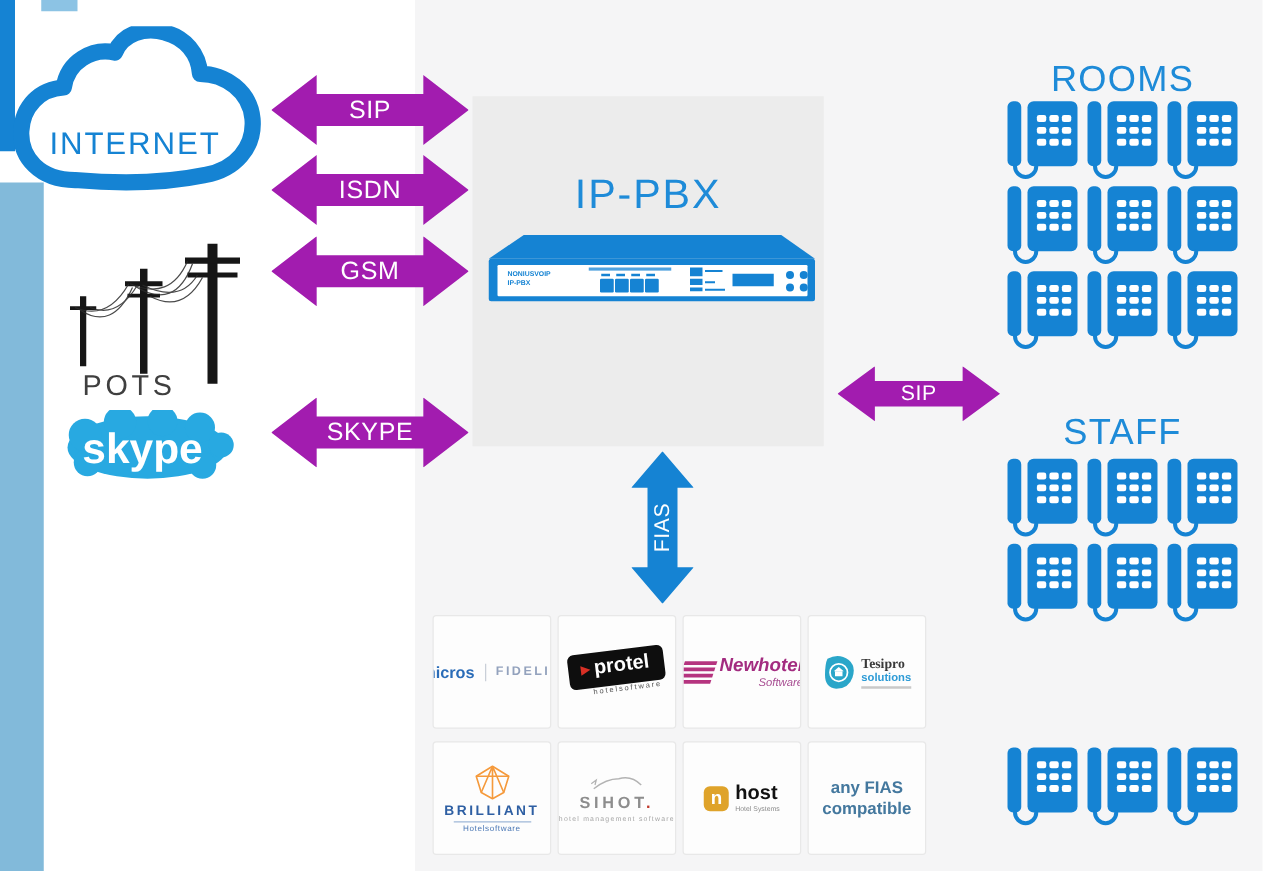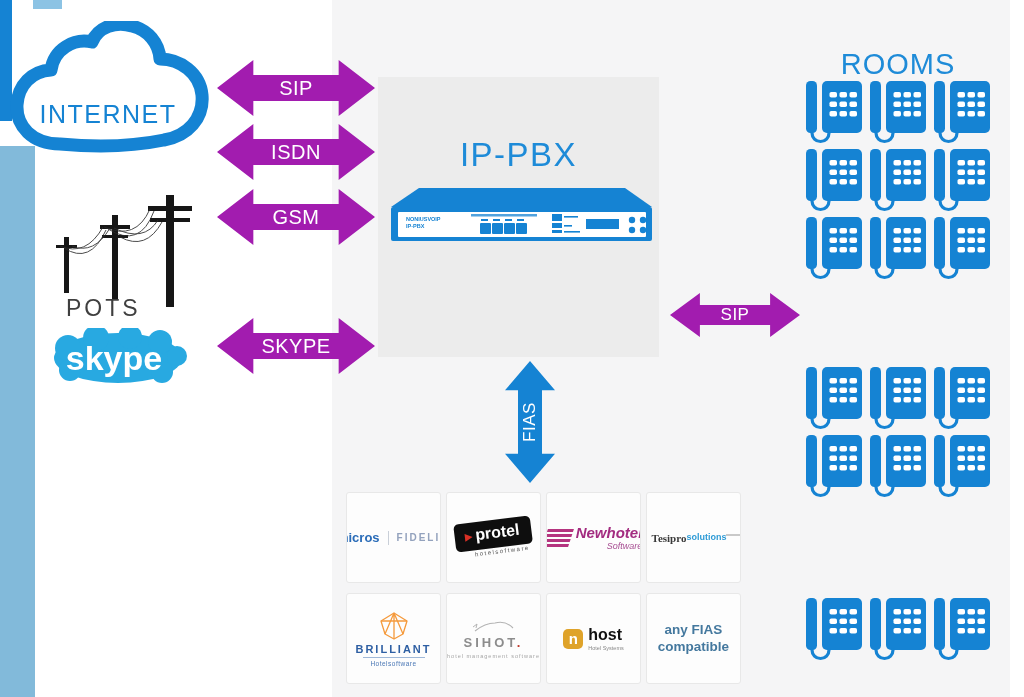--- a/index.html
+++ b/index.html
@@ -59,21 +59,21 @@
   .protel-sub{color:#555;font-size:6px;letter-spacing:1.5px;margin-top:1px;margin-right:4px;}
 
   
   .nh-icon{display:flex;flex-direction:column;gap:2px;transform:skewX(-18deg);}
   .nh-icon i{display:block;width:26px;height:3px;background:#b5347f;}
   .nh-col{display:flex;flex-direction:column;align-items:flex-end;}
   .nh-a{color:#a32c80;font-style:italic;font-weight:800;font-size:15px;}
   .nh-b{color:#a84f93;font-style:italic;font-size:9px;}
 
   
-  .ts-col{display:flex;flex-direction:row;align-items:flex-start;}
+  .ts-col{display:flex;flex-direction:column;align-items:flex-start;}
   .ts-a{color:#3a3a3a;font-weight:700;font-size:11px;font-family:"Liberation Serif",serif;}
   .ts-b{color:#2e9bd6;font-size:9px;font-weight:700;}
   .ts-tag{width:40px;height:2px;background:#c9c9c9;margin-top:2px;}
 
   
   .br-a{color:#2e5fa3;font-size:11px;letter-spacing:2px;font-weight:600;margin-top:2px;}
   .br-line{width:62px;height:1px;background:#9fb8d8;margin:2px 0;}
   .br-b{color:#4a77b5;font-size:6.5px;letter-spacing:.5px;}
 
   
@@ -100,20 +100,21 @@
 
   <div class="bar" id="dark-bar"></div>
   <div class="bar" id="mini-bar"></div>
   <div class="bar" id="light-bar"></div>
 
   <div id="hotel-zone"></div>
   <div id="pbx-zone"></div>
 
   <div class="big-title" id="ippbx-title">IP-PBX</div>
   <div class="big-title" id="rooms-title">ROOMS</div>
+  <div class="big-title" id="staff-title">STAFF</div>
 
   <svg class="abs" style="left:8px;top:21px;" width="205" height="132" viewBox="0 0 205 132">
     <path d="M 52 123 C 24 123 8 105 9 84 C 10 64 24 50 43 49 C 46 28 66 17 84 21 C 90 6 108 0 124 5 C 140 9 151 22 152 38 C 172 38 192 52 194 74 C 196 97 180 115 156 119 C 122 126 85 126 52 123 Z" fill="#ffffff" stroke="#1583d3" stroke-width="13" stroke-linejoin="round"></path>
     <text x="100" y="102" text-anchor="middle" font-size="25" font-weight="500" letter-spacing="1.5" fill="#1583d3">INTERNET</text>
   </svg>
 
   <svg class="abs" style="left:50px;top:193px;" width="148" height="128" viewBox="0 0 148 128">
     <g fill="#161616">
       <rect x="116" y="2" width="8" height="112"></rect>
       <rect x="98" y="13" width="44" height="5"></rect>

